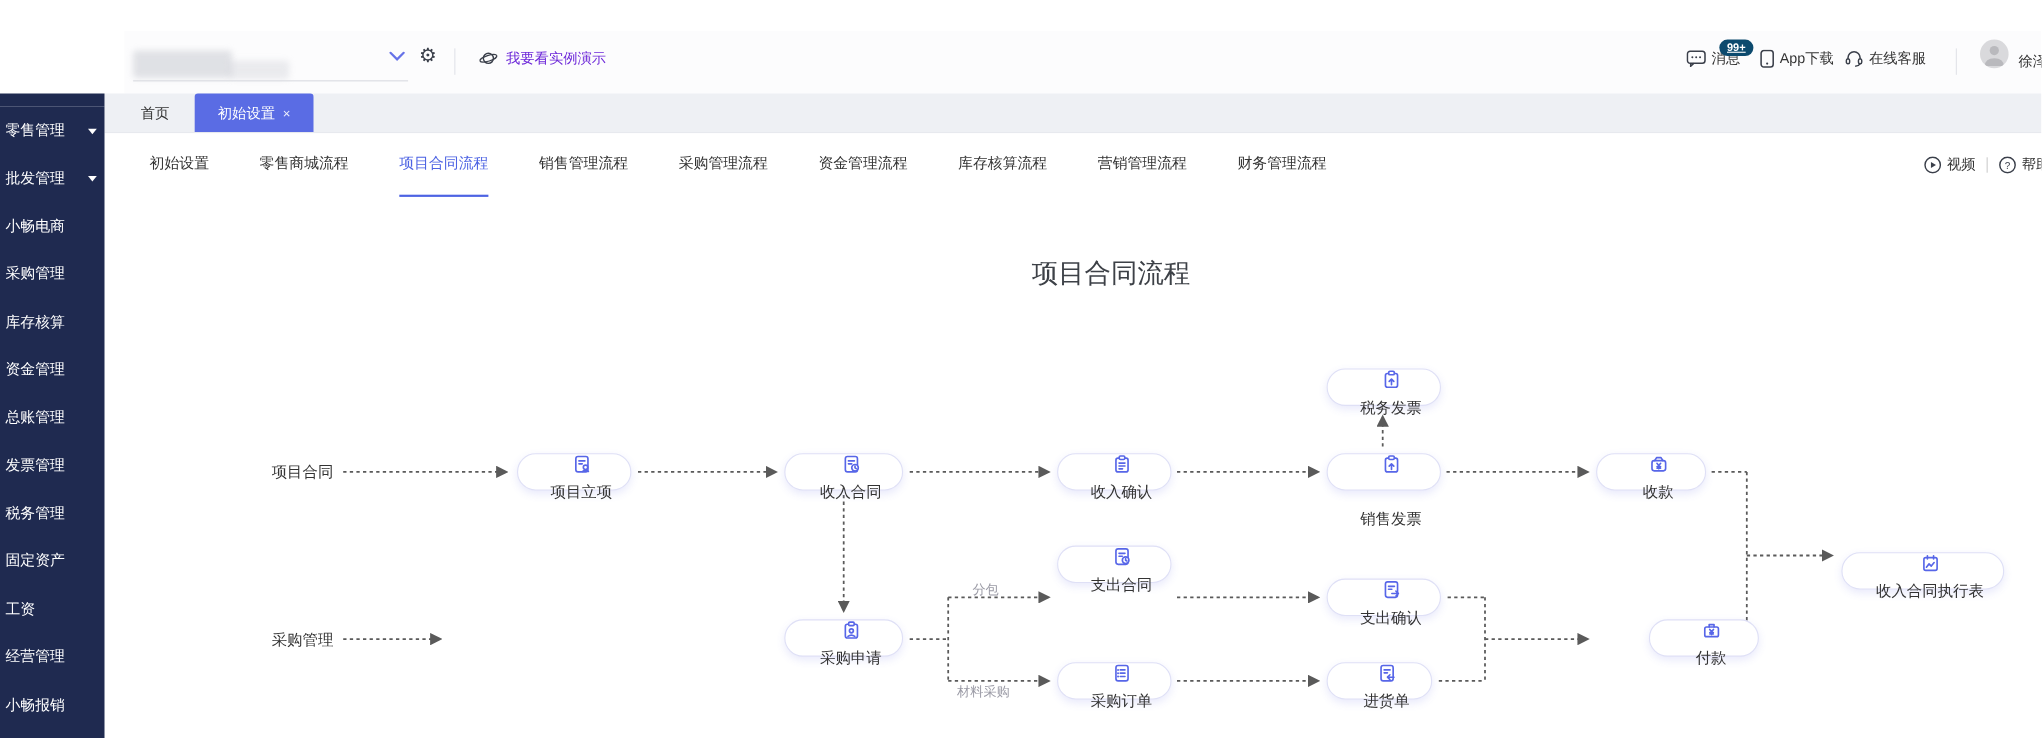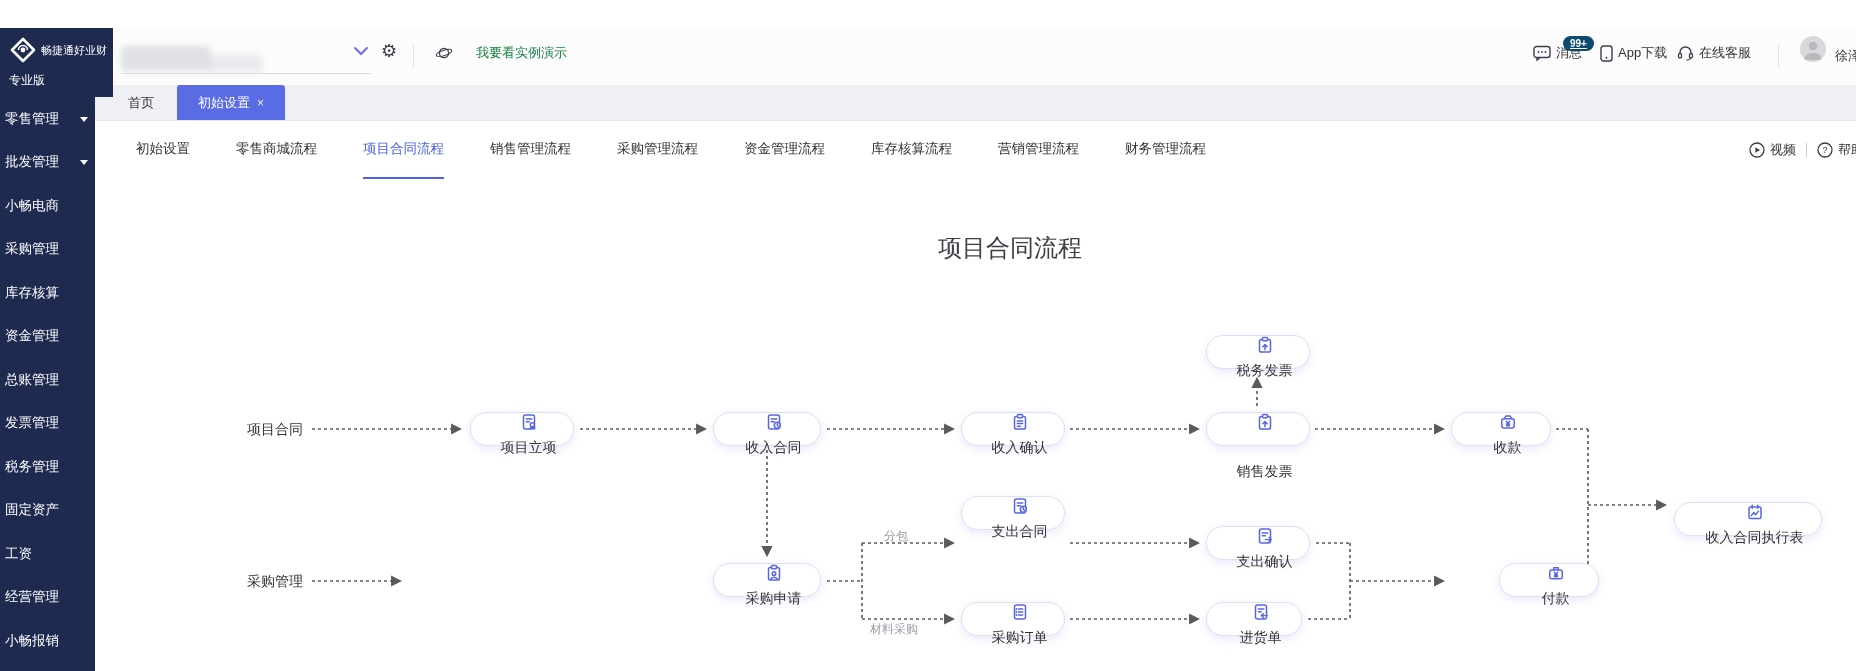--- a/index.html
+++ b/index.html
@@ -6,21 +6,21 @@
   body { font-family:"Liberation Sans","DejaVu Sans",sans-serif; background:#fff; }
   .app { position:relative; width:1856px; height:671px; overflow:hidden; background:#fff; }
 
   
   .topbar { position:absolute; left:113px; top:28px; right:0; height:57px; background:#fcfcfd; }
   .blur-block { position:absolute; background:#c9cbd2; opacity:.55; filter:blur(3px); border-radius:3px; }
   .acct-underline { position:absolute; left:8px; top:45px; width:250px; height:1px; background:#d9dbe0; }
   .chevron-down { position:absolute; left:240px; top:18px; width:16px; height:10px; }
   .gear { position:absolute; left:268px; top:12px; font-size:18px; color:#3a3f4a; }
   .tb-divider { position:absolute; top:16px; width:1px; height:24px; background:#e1e3e8; }
-  .demo-link { position:absolute; left:322px; top:16px; display:flex; align-items:center; gap:23px; font-size:13px; color:#15803d; cursor:pointer; }
+  .demo-link { position:absolute; left:322px; top:16px; display:flex; align-items:center; gap:7px; font-size:13px; color:#6d28d9; cursor:pointer; }
   .tb-right-item { position:absolute; top:16px; display:flex; align-items:center; gap:5px; font-size:13px; color:#333; cursor:pointer; }
   .badge { position:absolute; left:1450px; top:8px; background:#0c4a6e; color:#fff; font-size:10px; line-height:15px; padding:0 7px; border-radius:9px; font-weight:bold;text-decoration:underline; }
   .avatar { position:absolute; left:1687px; top:8px; width:26px; height:26px; border-radius:50%; background:#d9d9dc; overflow:hidden; }
   .username { position:absolute; left:1722px; top:19px; font-size:13px; color:#333; white-space:nowrap; }
 
   
   .logoblock { position:absolute; left:0; top:28px; width:113px; height:69px; background:#1f2a50; z-index:5; color:#fff; }
   .logo-mark { position:absolute; left:9px; top:8px; }
   .brand-name { position:absolute; left:41px; top:15px; font-size:11px; letter-spacing:0; white-space:nowrap; }
   .brand-edition { position:absolute; left:9px; top:44px; font-size:12px; }
@@ -123,29 +123,20 @@
     <div class="tab home">
         <span>首页</span>
       </div>
     <div class="tab active">
       <span>初始设置</span>
       <span class="tab-close">×</span>
     </div>
   </div>
   <div class="logo-notch"></div>
 
-  <div class="logoblock">
-    <svg class="logo-mark" width="28" height="28" viewBox="0 0 28 28">
-      <path d="M14 3 L25 14 L14 25 L3 14 Z" fill="none" stroke="#fff" stroke-width="2.6" stroke-linejoin="round"></path>
-      <circle cx="14" cy="14" r="2.4" fill="#fff"></circle>
-      <path d="M9.5 14 a4.5 4.5 0 0 1 9 0" fill="none" stroke="#fff" stroke-width="1.6"></path>
-    </svg>
-    <span class="brand-name">畅捷通好业财</span>
-    <span class="brand-edition">专业版</span>
-  </div>
 
   <div class="sidebar" id="sidebar">
       <div class="side-item">
         <span>零售管理</span>
         <i class="side-caret"></i>
       </div>
       <div class="side-item">
         <span>批发管理</span>
         <i class="side-caret"></i>
       </div>

